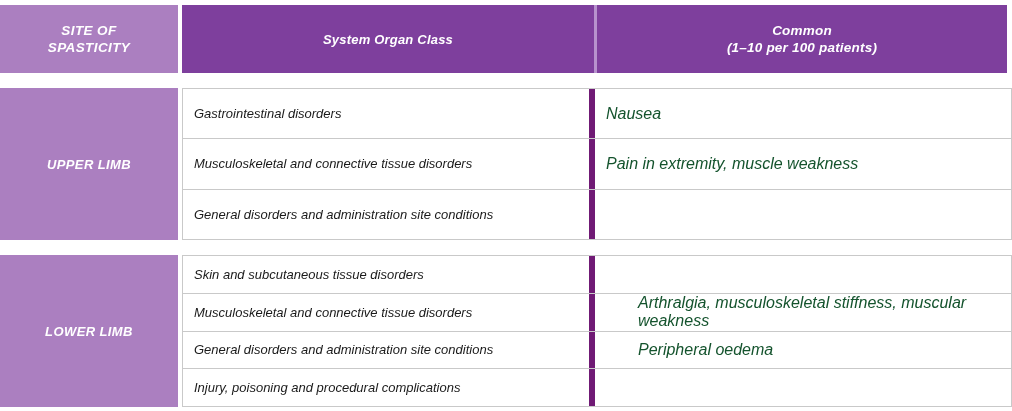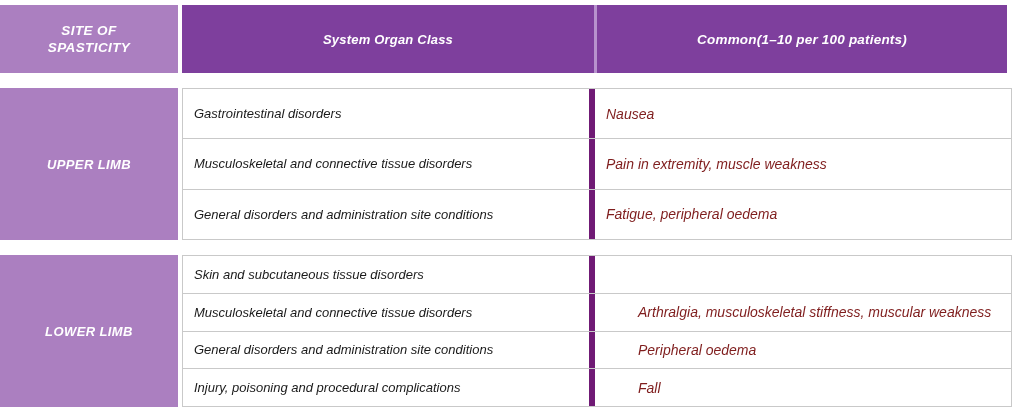--- a/index.html
+++ b/index.html
@@ -63,21 +63,21 @@
   .hdr-divider {
     width: 3px;
     height: 68px;
     background: #b792cd;
   }
   .hdr-common {
     width: 410px;
     height: 68px;
     background: #7e3f9d;
     display: flex;
-    flex-direction: row;
+    flex-direction: column;
     align-items: center;
     justify-content: center;
     text-align: center;
     color: #ffffff;
     font-size: 13.5px;
     font-weight: bold;
     letter-spacing: 0.2px;
     line-height: 17px;
     box-sizing: border-box;
   }
@@ -133,22 +133,22 @@
     padding-left: 11px;
     font-size: 13px;
     color: #1a1a1a;
   }
   .cell-common {
     flex: 1;
     box-sizing: border-box;
     display: flex;
     align-items: center;
     padding-left: 11px;
-    font-size: 14px;
-    color: #7f1d1d;
+    font-size: 16px;
+    color: #14532d;
   }
 </style>
 </head>
 <body>
 
 <div class="table-wrap">
 
   <div class="header-row">
 
     <div class="hdr-site">
@@ -184,21 +184,20 @@
         <div class="cell-common">Nausea</div>
       </div>
 
       <div class="data-row">
         <div class="cell-soc">Musculoskeletal and connective tissue disorders</div>
         <div class="cell-common">Pain in extremity, muscle weakness</div>
       </div>
 
       <div class="data-row">
         <div class="cell-soc">General disorders and administration site conditions</div>
-        <div class="cell-common">Fatigue, peripheral oedema</div>
       </div>
 
     </div>
   </div>
 
   <div class="section section-lower">
     <div class="limb-label">
       <span>LOWER LIMB</span>
     </div>
     <div class="limb-gap"></div>
@@ -213,19 +212,18 @@
         <div class="cell-common">Arthralgia, musculoskeletal stiffness, muscular weakness</div>
       </div>
 
       <div class="data-row">
         <div class="cell-soc">General disorders and administration site conditions</div>
         <div class="cell-common">Peripheral oedema</div>
       </div>
 
       <div class="data-row">
         <div class="cell-soc">Injury, poisoning and procedural complications</div>
-        <div class="cell-common">Fall</div>
       </div>
 
     </div>
   </div>
 
 </div>
 
 </body></html>

